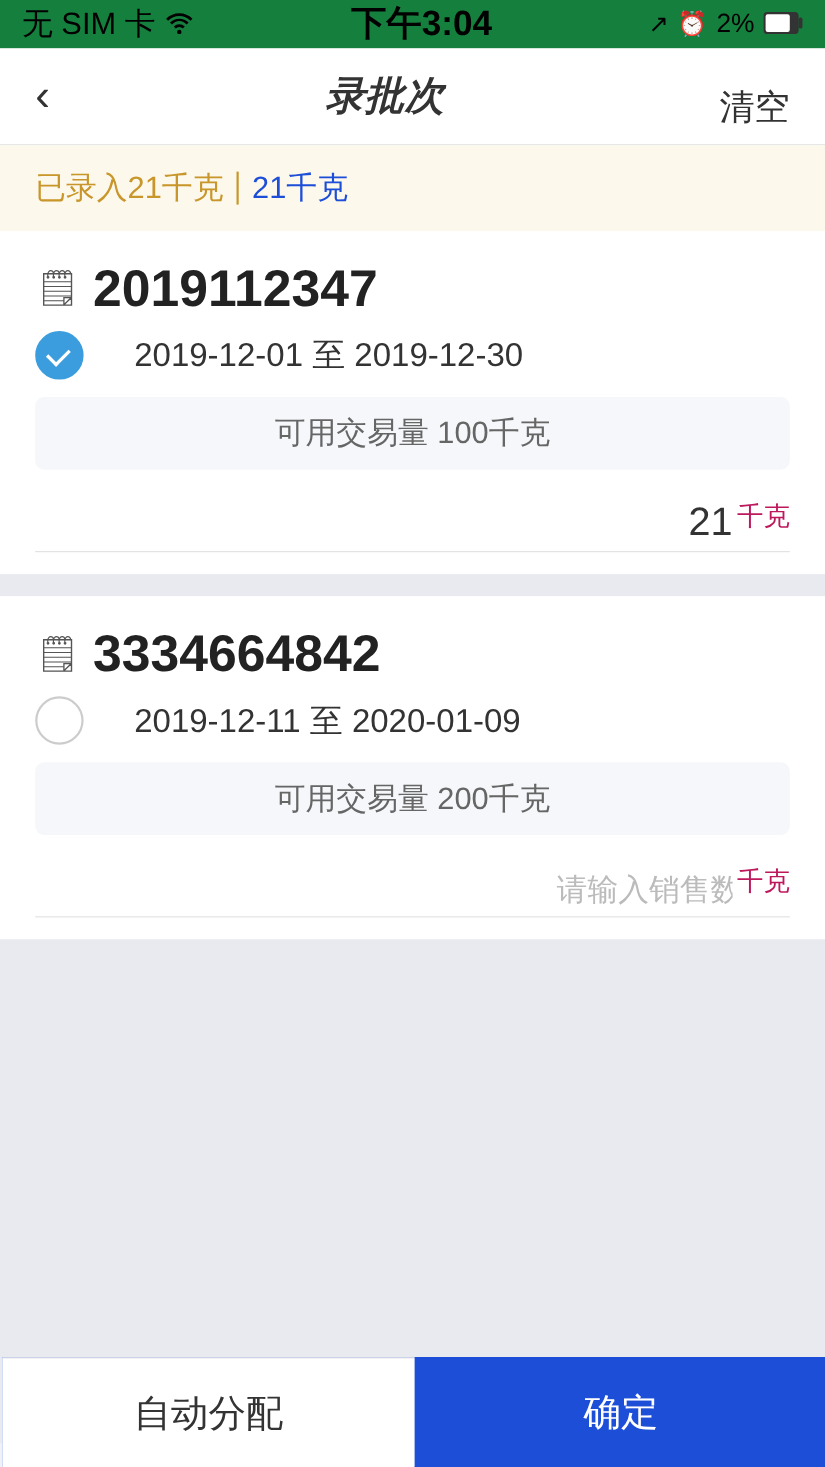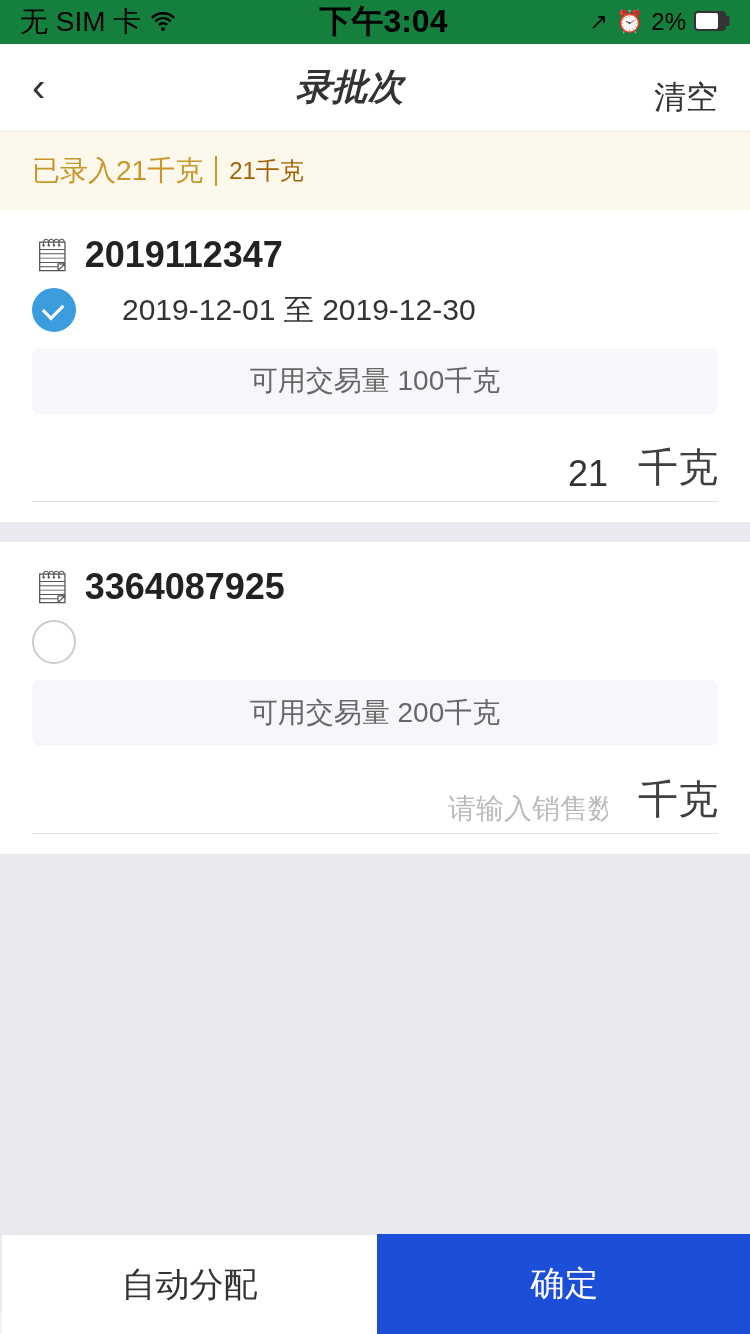--- a/index.html
+++ b/index.html
@@ -85,43 +85,43 @@
     .info-recorded {
       font-size: 28px;
       color: #c8962a;
     }
     .info-divider {
       width: 2px;
       height: 30px;
       background: #c8962a;
     }
     .info-amount {
-      font-size: 24px;
-      color: #a16207;
+      font-size: 28px;
+      color: #1d4ed8;
     }
 
     
     .batch-card {
       background: #fff;
       margin-top: 0;
       padding: 24px 32px 20px 32px;
     }
 
     .batch-header {
       display: flex;
       align-items: center;
       gap: 12px;
       margin-bottom: 12px;
     }
     .batch-icon {
       font-size: 32px;
       color: #555;
     }
     .batch-number {
-      font-size: 36px;
+      font-size: 47px;
       font-weight: 600;
       color: #222;
     }
 
     .batch-date-row {
       display: flex;
       align-items: center;
       gap: 20px;
       margin-bottom: 16px;
     }
@@ -160,42 +160,42 @@
       border-radius: 8px;
       padding: 14px 20px;
       font-size: 28px;
       color: #666;
       margin-bottom: 16px;
       text-align: center;
     }
 
     .batch-input-row {
       display: flex;
-      align-items: flex-end;
+      align-items: flex-start;
       justify-content: flex-end;
-      gap: 30px;
+      gap: 4px;
       padding: 10px 0 6px 0;
       border-bottom: 1px solid #e0e0e0;
     }
     .batch-input {
       font-size: 36px;
       color: #333;
       text-align: right;
       border: none;
       outline: none;
       background: transparent;
       width: 160px;
     }
     .batch-input::placeholder {
       color: #bbb;
       font-size: 28px;
     }
     .batch-unit {
-      font-size: 40px;
-      color: #404040;
+      font-size: 24px;
+      color: #be185d;
     }
 
     .separator {
       height: 20px;
       background: #e8eaf0;
     }
 
     
     .empty-area {
       background: #e8eaf0;
@@ -291,24 +291,25 @@
       <input class="batch-input" type="text" value="21" style="">
       <span class="batch-unit">千克</span>
     </div>
   </div>
 
   <div class="separator"></div>
 
   <div class="batch-card">
     <div class="batch-header">
       <span class="batch-icon">🗒</span>
-      <span class="batch-number">3364087925</span>
+      <span class="batch-number">3334664842</span>
     </div>
     <div class="batch-date-row">
       <div class="radio-circle"></div>
+      <span class="batch-date">2019-12-11 至 2020-01-09</span>
     </div>
     <div class="batch-available">可用交易量 200千克</div>
     <div class="batch-input-row">
       <input class="batch-input" type="text" placeholder="请输入销售数量" style="">
       <span class="batch-unit">千克</span>
     </div>
   </div>
 
   <div class="empty-area"></div>
 

